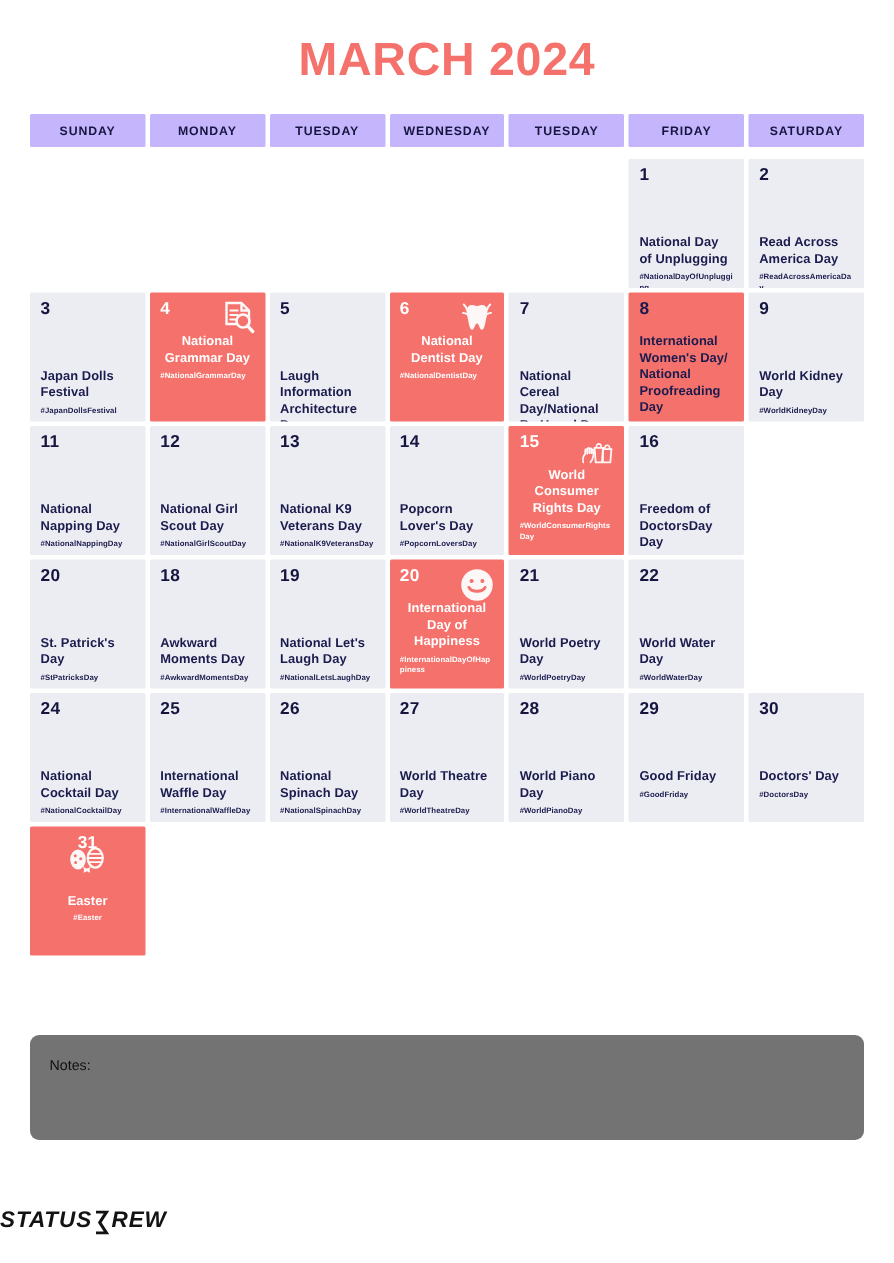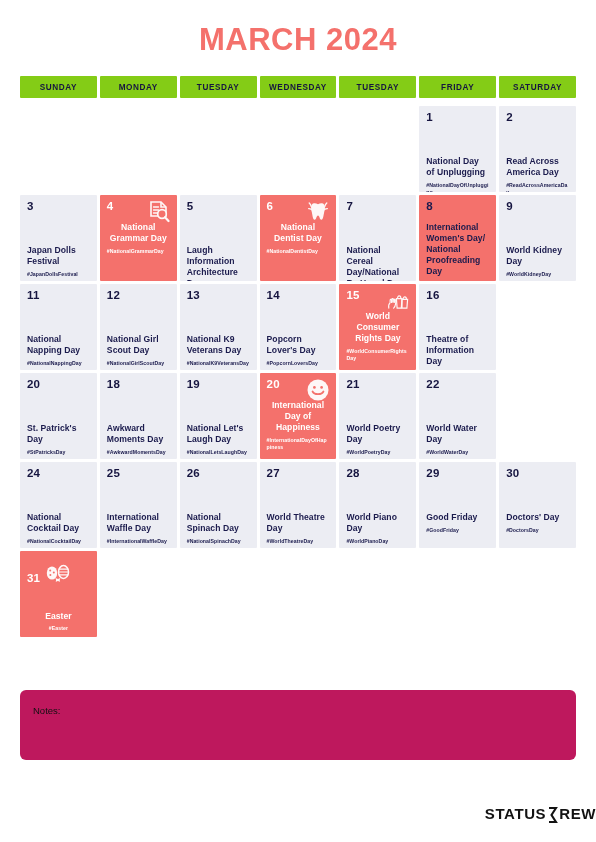--- a/index.html
+++ b/index.html
@@ -36,21 +36,21 @@
     box-sizing: border-box;
   }
 
   .weekday-row {
     display: grid;
     grid-template-columns: repeat(7, 1fr);
     column-gap: 3px;
     margin-bottom: 8px;
   }
   .weekday {
-    background: #84cc16;
+    background: #c4b5fd;
     color: #161540;
     font-size: 8.2px;
     font-weight: bold;
     letter-spacing: 0.6px;
     text-align: center;
     padding: 7px 0 6px 0;
     border-radius: 1px;
   }
 
   .weeks {
@@ -119,21 +119,21 @@
   .cell.plain .event-hash  { color: #1b1b4d; }
   .cell.accent .event-title { color: #ffffff; text-align: center; }
   .cell.accent .event-hash  { color: #ffffff; }
   .cell.accent-dark .event-title { color: #1b1b4d; }
 
   .cell.centered {
     text-align: center;
   }
   .cell.centered .event-title { margin-top: 26px; }
   .cell.centered .event-hash  { margin-top: 3px; }
-  .cell.centered .daynum { text-align: left; margin-top: 16px; }
+  .cell.centered .daynum { text-align: center; }
 
   
   .cell-icon {
     position: absolute;
     top: 5px;
     right: 6px;
     width: 24px;
     height: 24px;
     opacity: 0.95;
   }
@@ -147,39 +147,40 @@
   }
   .cell-icon svg { display: block; width: 100%; height: 100%; }
 
   
   .notes-box {
     position: absolute;
     left: 20px;
     top: 690px;
     width: 556px;
     height: 70px;
-    background: #be185d;
+    background: #737373;
     border-radius: 6px;
     box-sizing: border-box;
     padding: 10px 13px;
   }
   .notes-label {
     font-size: 9.5px;
     color: #111111;
     font-weight: normal;
     font-family: "Liberation Sans", sans-serif;
   }
 
   
   .footer {
     position: absolute;
     left: 0;
     right: 0;
     top: 805px;
-    text-align: right;
+    text-align: left;
+    font-style: italic;
   }
   .logo {
     display: inline-flex;
     align-items: center;
     justify-content: center;
     font-size: 15px;
     font-weight: bold;
     letter-spacing: 0.6px;
     color: #131313;
     font-family: "Liberation Sans", sans-serif;
@@ -315,21 +316,21 @@
               <path d="M8.8 12.4 c0.1-1.1 0.2-2.3 0.3-3.2 c0.1-1.1 1.6-1.0 1.6 0.1 c0 1.1 -0.1 2.2 -0.1 3.1" fill="none" stroke="#ffffff" stroke-width="1.4" stroke-linecap="round"></path>
               <path d="M10.6 12.4 c0.1-0.9 0.2-1.7 0.3-2.4 c0.2-1.0 1.6-0.8 1.5 0.3 c-0.1 1.6 -0.3 3.2 -0.5 4.6 c-0.3 2.3 -1.2 4.0 -2.4 5.1" fill="none" stroke="#ffffff" stroke-width="1.4" stroke-linecap="round"></path>
             </svg>
           </span>
           <span class="daynum">15</span>
           <div class="event-title">World Consumer Rights Day</div>
           <div class="event-hash">#WorldConsumerRightsDay</div>
         </div>
         <div class="cell plain">
           <span class="daynum">16</span>
-          <div class="event-title">Theatre of Information Day</div>
+          <div class="event-title">Freedom of DoctorsDay Day</div>
           <div class="event-hash">#FreedomOfInformationDay</div>
         </div>
       </div>
       <div class="week-row">
         <div class="cell plain">
           <span class="daynum">20</span>
           <div class="event-title">St. Patrick's Day</div>
           <div class="event-hash">#StPatricksDay</div>
         </div>
         <div class="cell plain">

